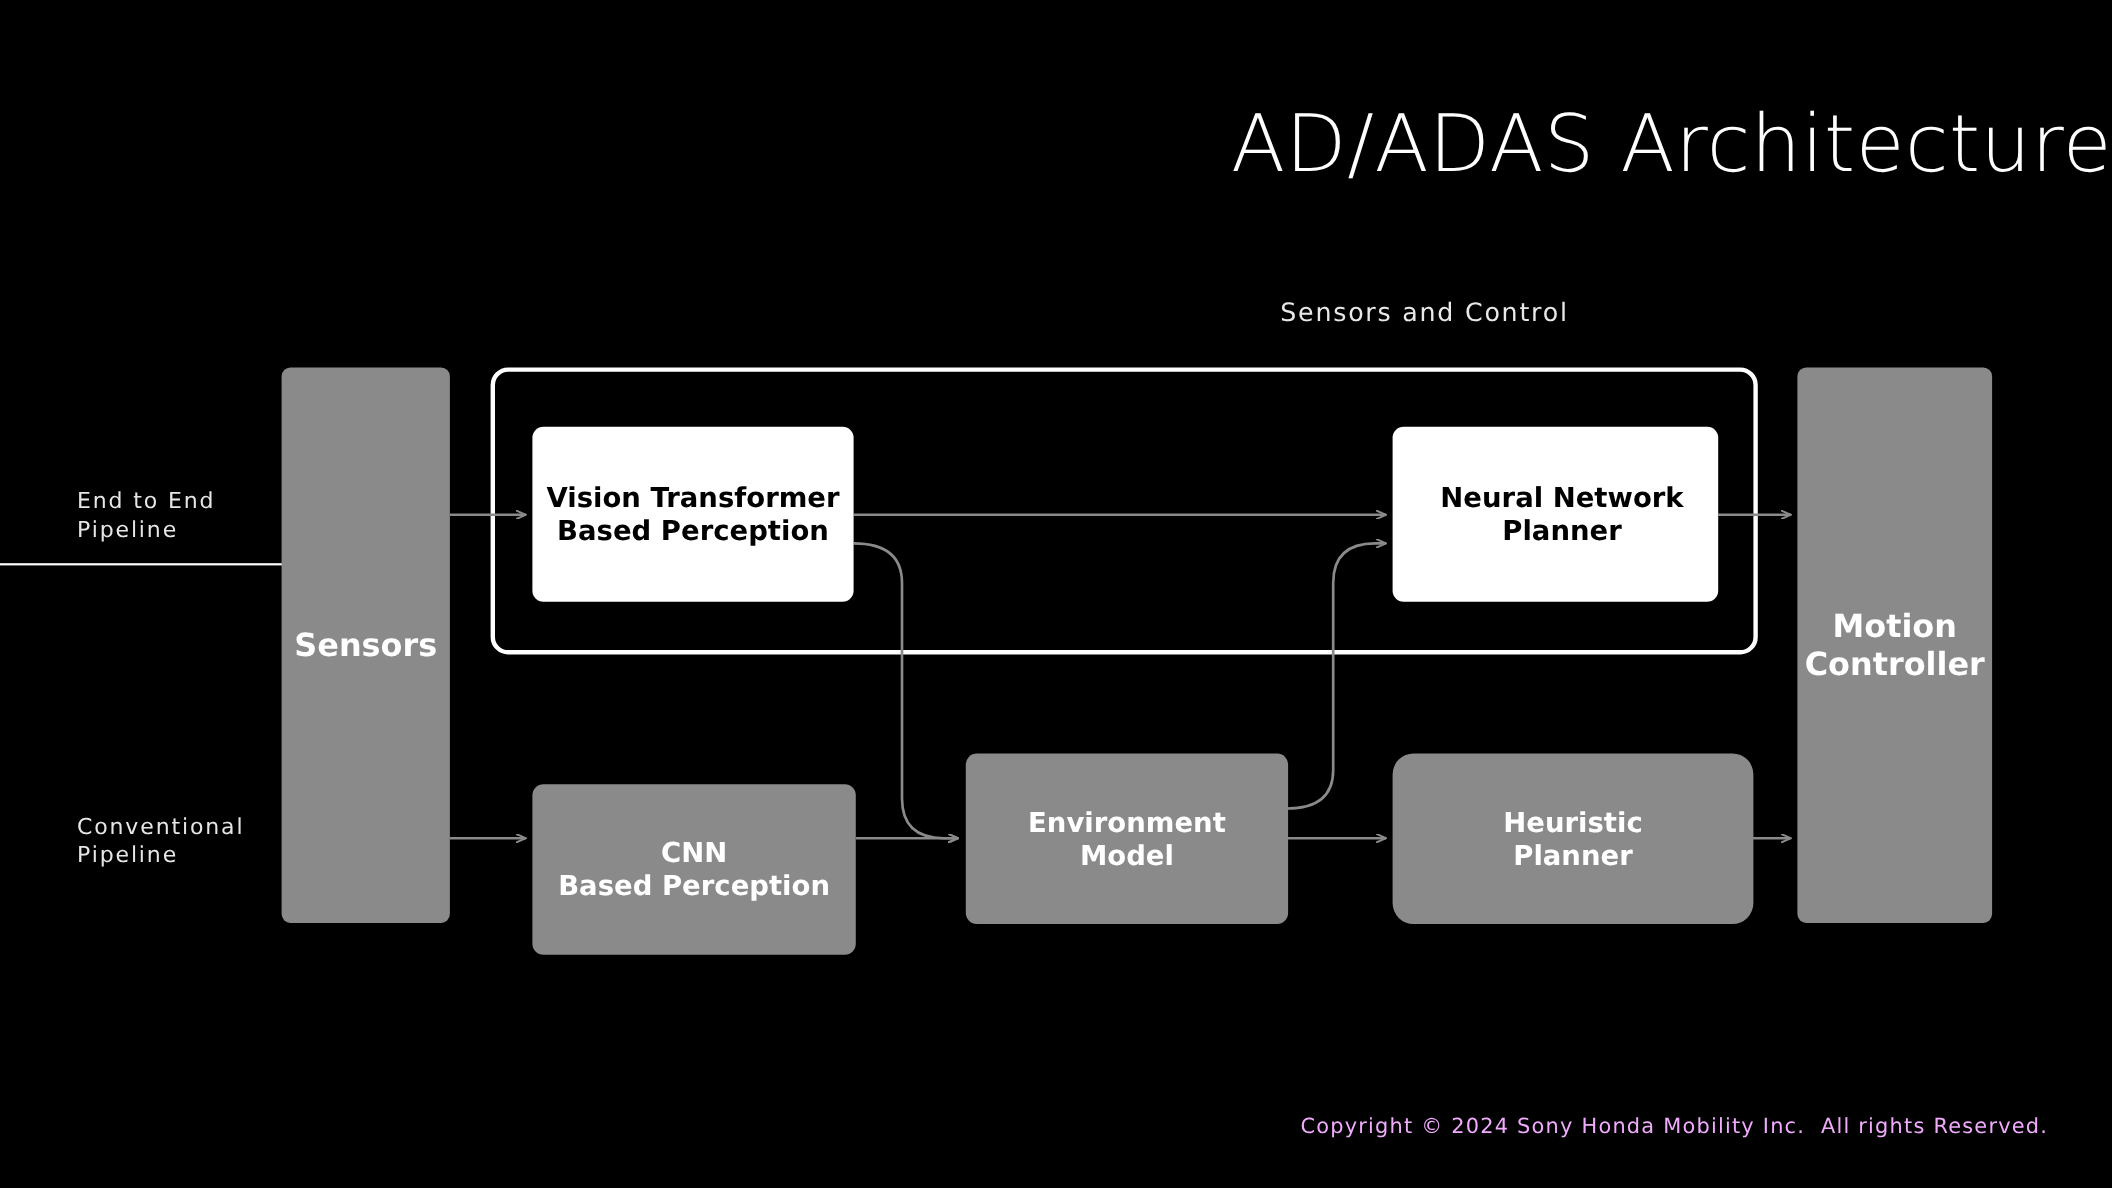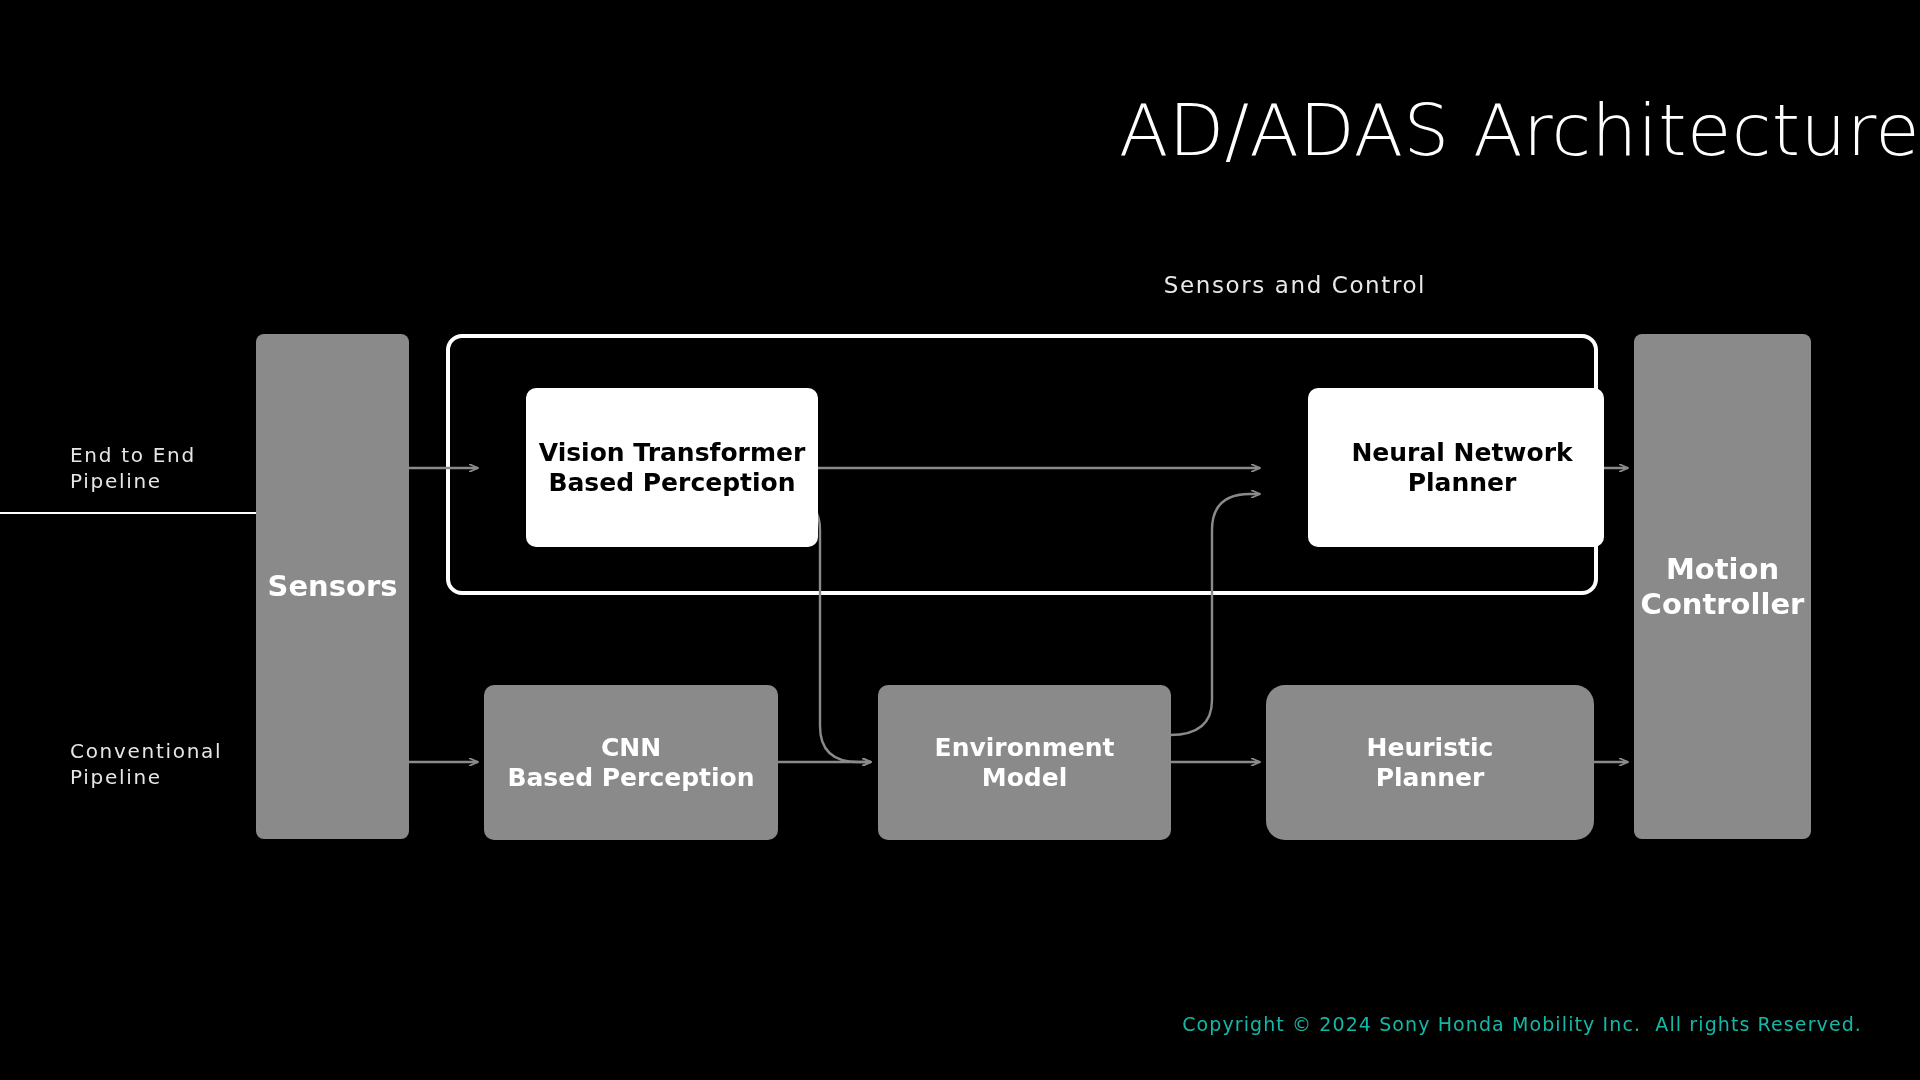--- a/index.html
+++ b/index.html
@@ -86,21 +86,21 @@
     display: flex;
     align-items: center;
     justify-content: center;
     text-align: center;
     font-weight: bold;
     line-height: 1.2;
     white-space: pre-line;
     border-radius: 10px;
   }
   .node.gray  { background: #8a8a8a; color: #ffffff; }
-  .node.white { background: #ffffff; color: #000000; margin-left: 42px; }
+  .node.white { background: #ffffff; color: #000000; }
 
   
   #node-sensors {
     left: 256px; top: 334px; width: 153px; height: 505px;
     font-size: 29px; border-radius: 8px;
   }
   #node-motion {
     left: 1634px; top: 334px; width: 177px; height: 505px;
     font-size: 29px; border-radius: 8px;
   }
@@ -111,21 +111,21 @@
     font-size: 25px;
   }
   #node-nnp {
     left: 1266px; top: 388px; width: 296px; height: 159px;
     font-size: 25px;
     padding-left: 12px;
   }
 
   
   #node-cnn {
-    left: 484px; top: 685px; width: 294px; height: 155px;
+    left: 484px; top: 713px; width: 294px; height: 155px;
     font-size: 25px;
   }
   #node-env {
     left: 878px; top: 685px; width: 293px; height: 155px;
     font-size: 25px;
   }
   #node-heur {
     left: 1266px; top: 685px; width: 328px; height: 155px;
     font-size: 25px;
     border-radius: 19px;
@@ -138,21 +138,21 @@
     width: 1920px;
     height: 1080px;
     pointer-events: none;
   }
 
   
   #footer {
     position: absolute;
     right: 58px;
     top: 1013px;
-    color: #14b8a6;
+    color: #f0abfc;
     font-size: 19px;
     letter-spacing: 1.1px;
     white-space: pre;
     text-align: right;
   }
 </style>
 </head>
 <body>
 
 <div id="slide">

